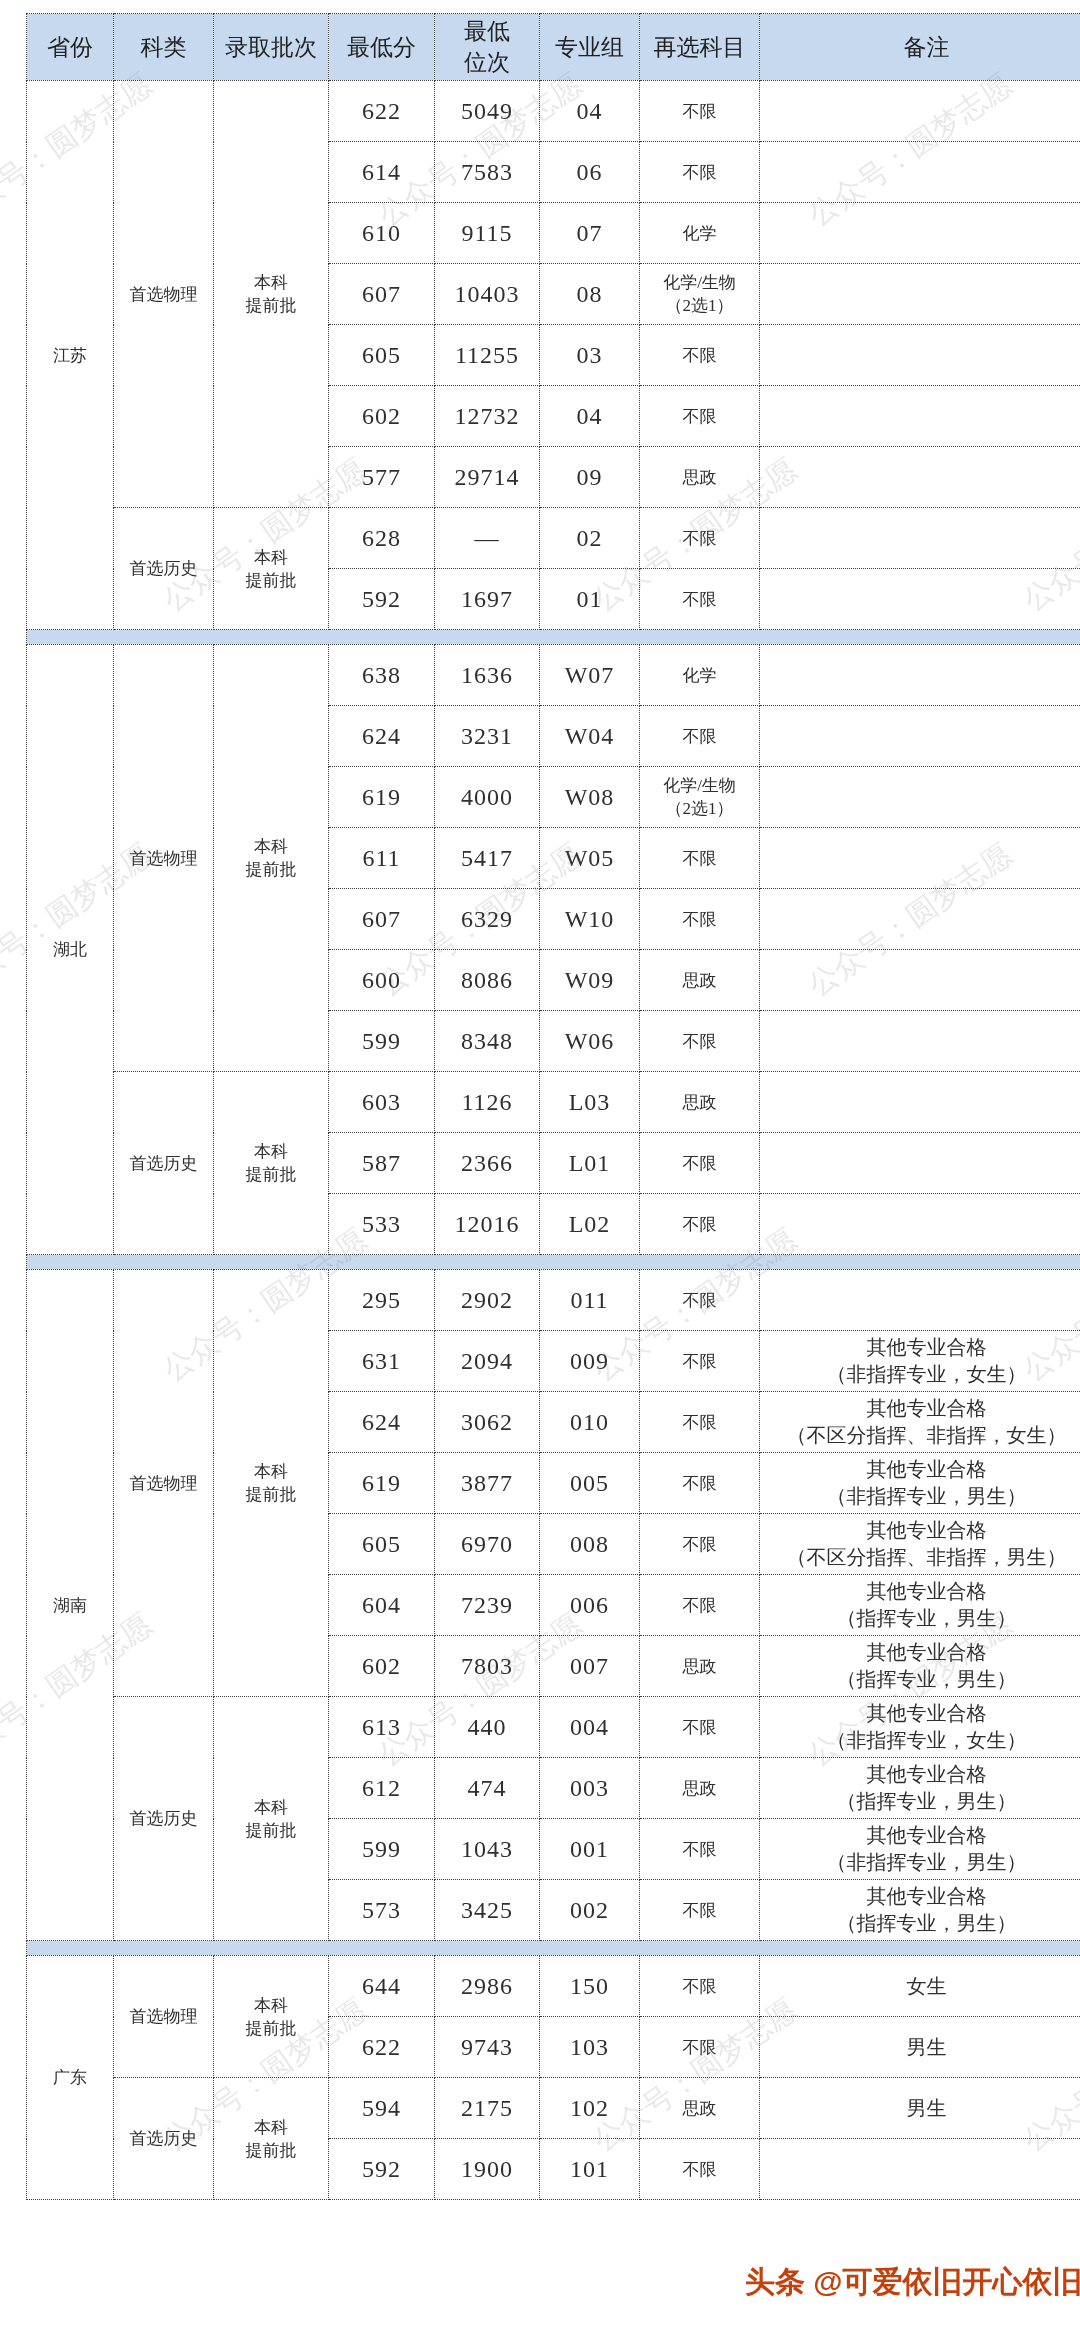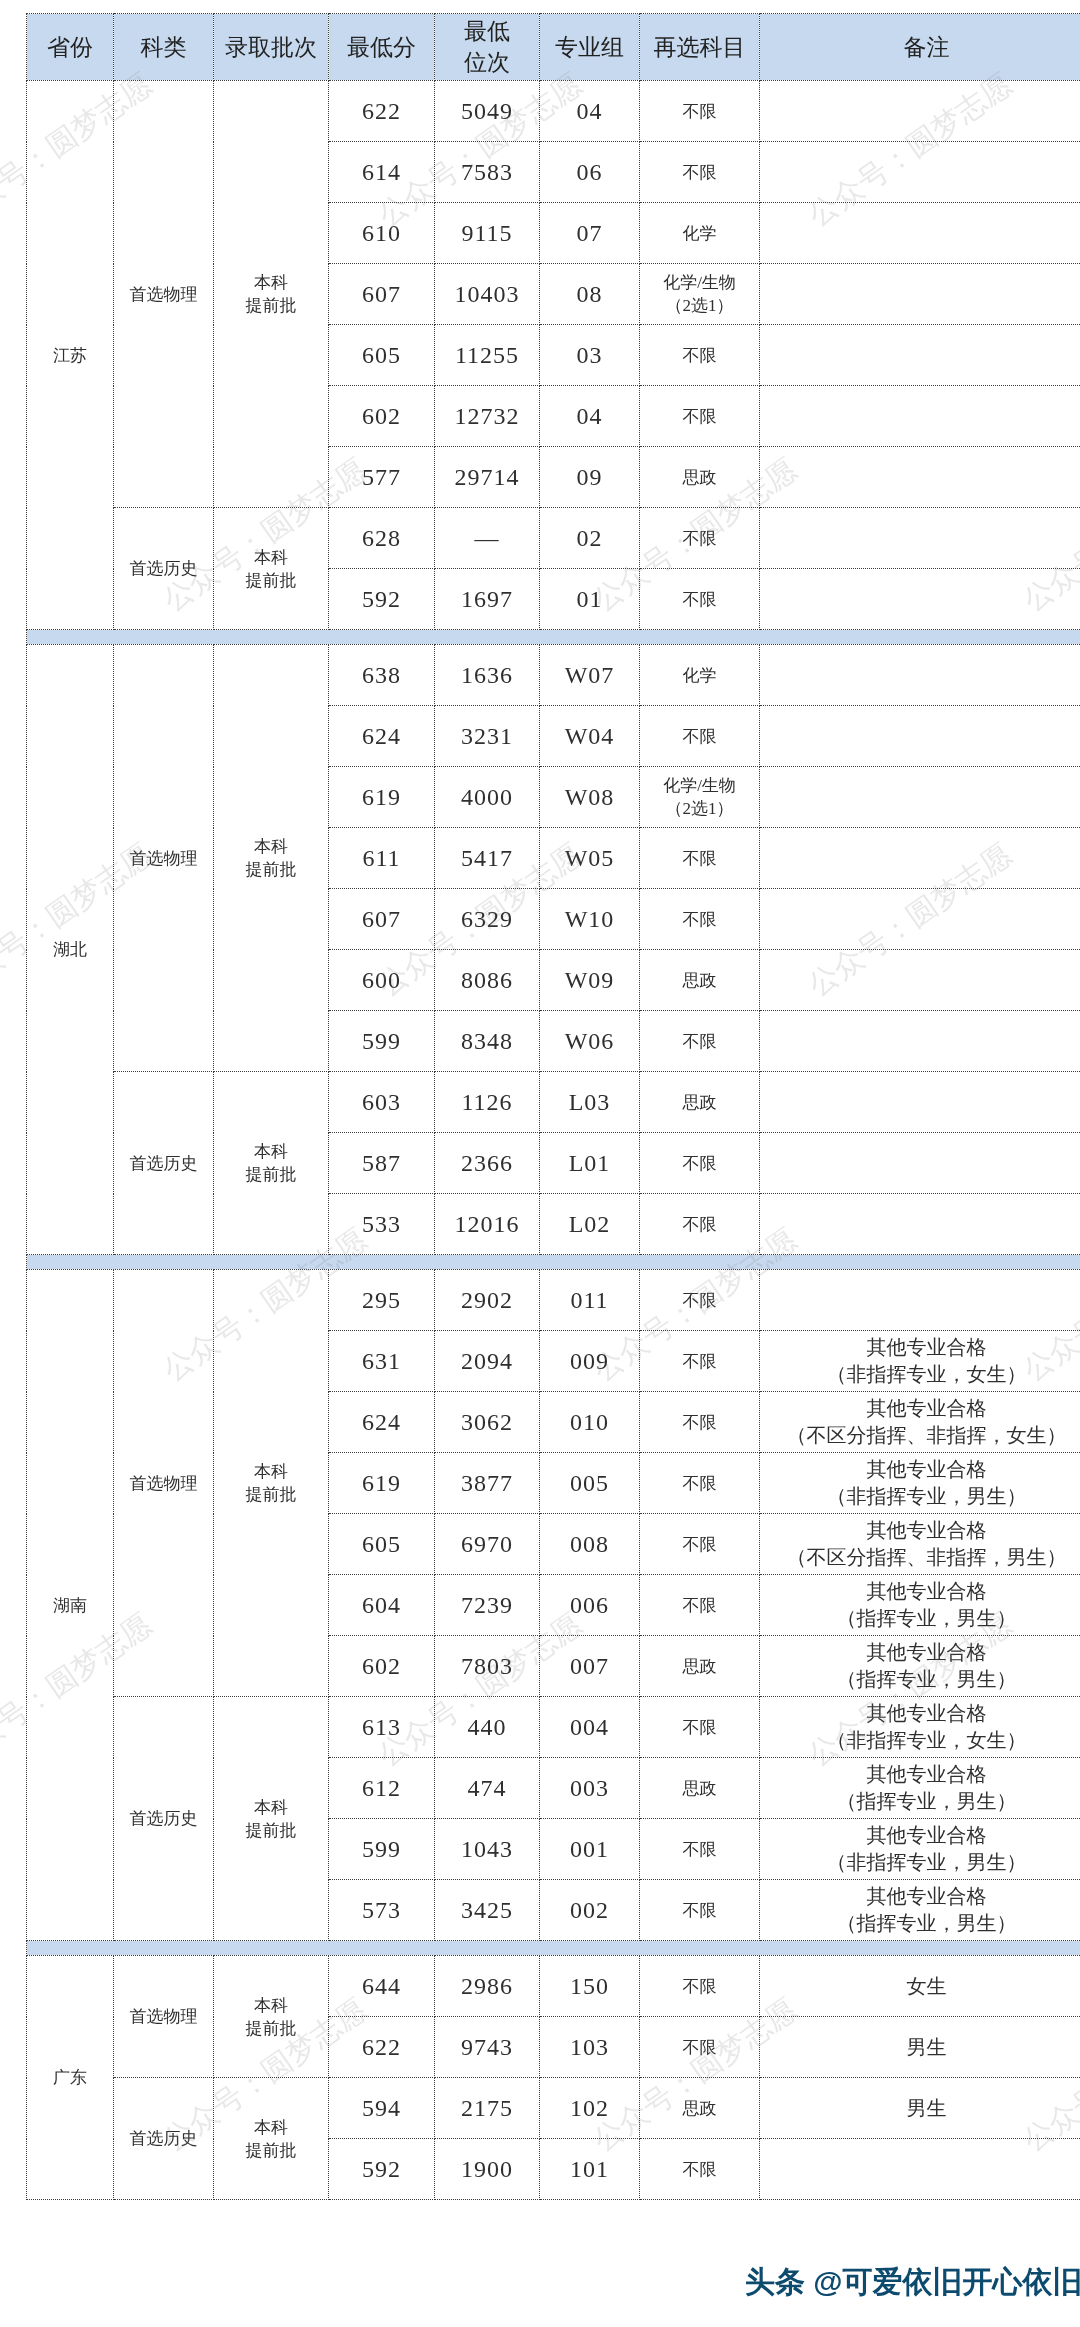--- a/index.html
+++ b/index.html
@@ -45,21 +45,21 @@
     transform:rotate(-35deg);
     white-space:nowrap;
     font-family:"Liberation Sans","DejaVu Sans",sans-serif;
   }
   .footer-wm {
     position:absolute;
     left:745px; top:2262px;
     width:330px;
     font-size:30px;
     font-weight:bold;
-    color:#0c4a6e;
+    color:#c2410c;
     font-family:"Liberation Sans","DejaVu Sans",sans-serif;
     text-shadow:2px 2px 0 #fff,-2px -2px 0 #fff,2px -2px 0 #fff,-2px 2px 0 #fff,0 2px 0 #fff,0 -2px 0 #fff,2px 0 0 #fff,-2px 0 0 #fff;
     white-space:nowrap;
     z-index:3;
   }
 </style>
 </head>
 <body>
 
 <div class="table-wrap">

